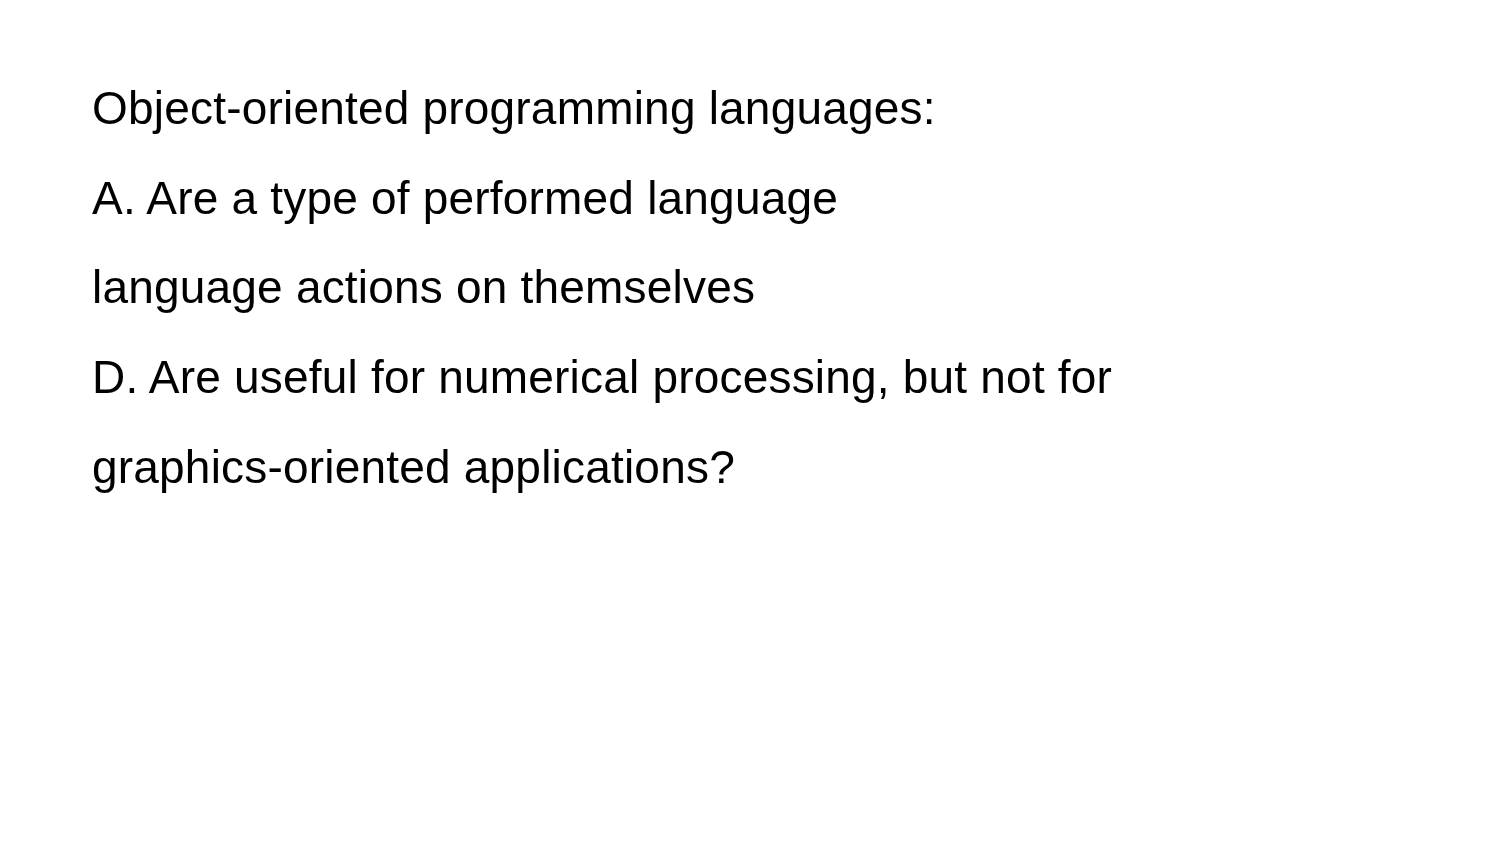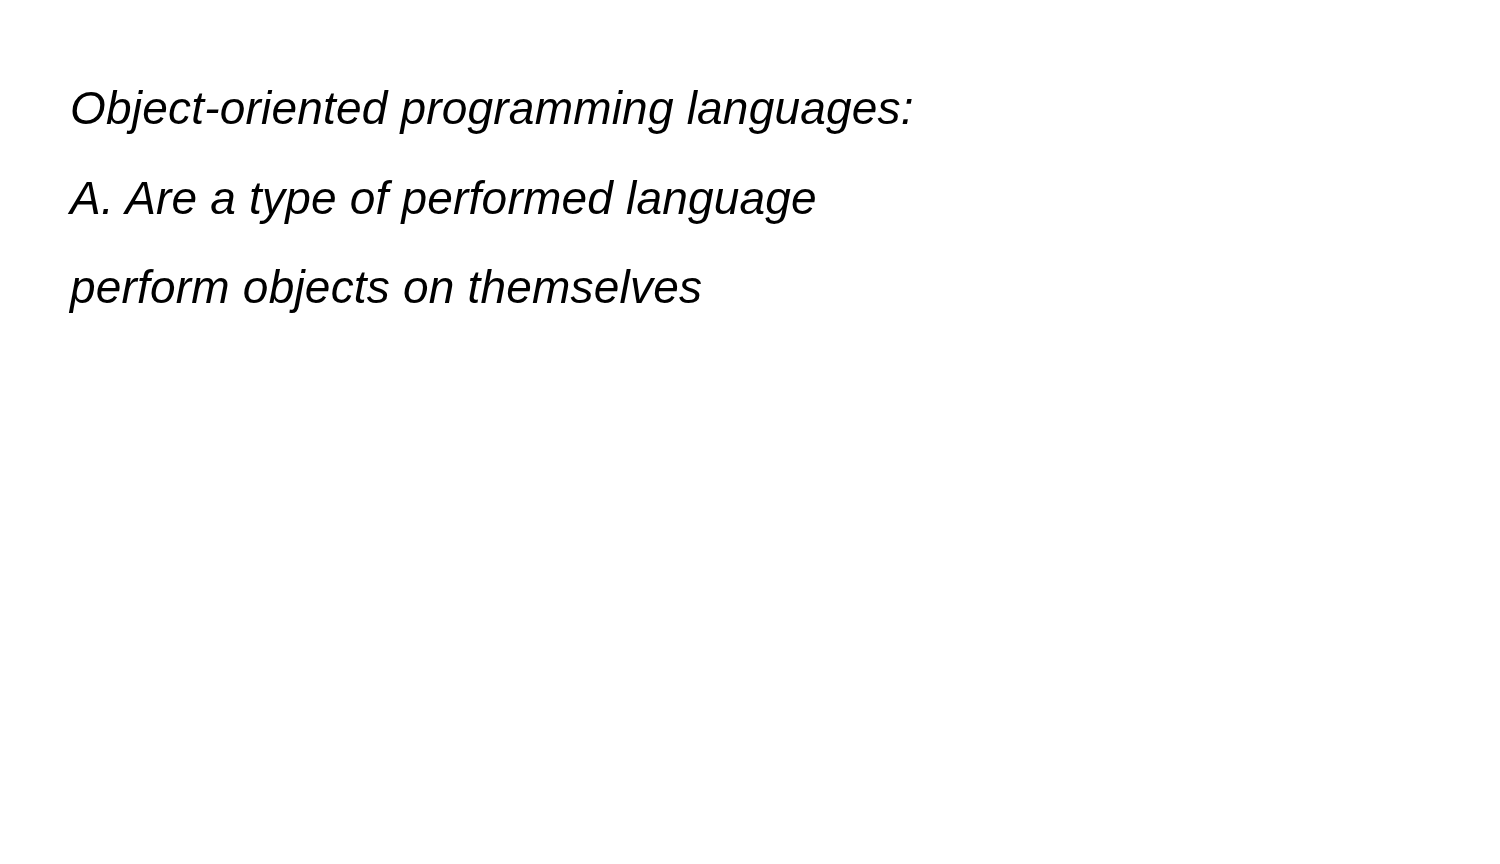--- a/index.html
+++ b/index.html
@@ -7,32 +7,33 @@
     padding: 0;
     width: 1500px;
     height: 864px;
     background: #ffffff;
     font-family: -apple-system, BlinkMacSystemFont, "Segoe UI", Helvetica, Arial, sans-serif;
     color: #000000;
     overflow: hidden;
   }
   .page {
     box-sizing: border-box;
-    padding: 64px 70px 0 70px;
+    padding: 64px 70px 0 92px;
     width: 100%;
     height: 100%;
-    font-style: italic;
   }
   .line {
     font-size: 46px;
     line-height: 1.95;
     letter-spacing: 0.2px;
     font-weight: 400;
   }
 </style>
 </head>
 <body>
 
 <div class="page">
   <div class="line">Object-oriented programming languages:</div>
   <div class="line">A. Are a type of performed language</div>
-  <div class="line">perform objects on themselves</div>
+  <div class="line">language actions on themselves</div>
+  <div class="line">D. Are useful for numerical processing, but not for</div>
+  <div class="line">graphics-oriented applications?</div>
 </div>
 
 </body></html>

